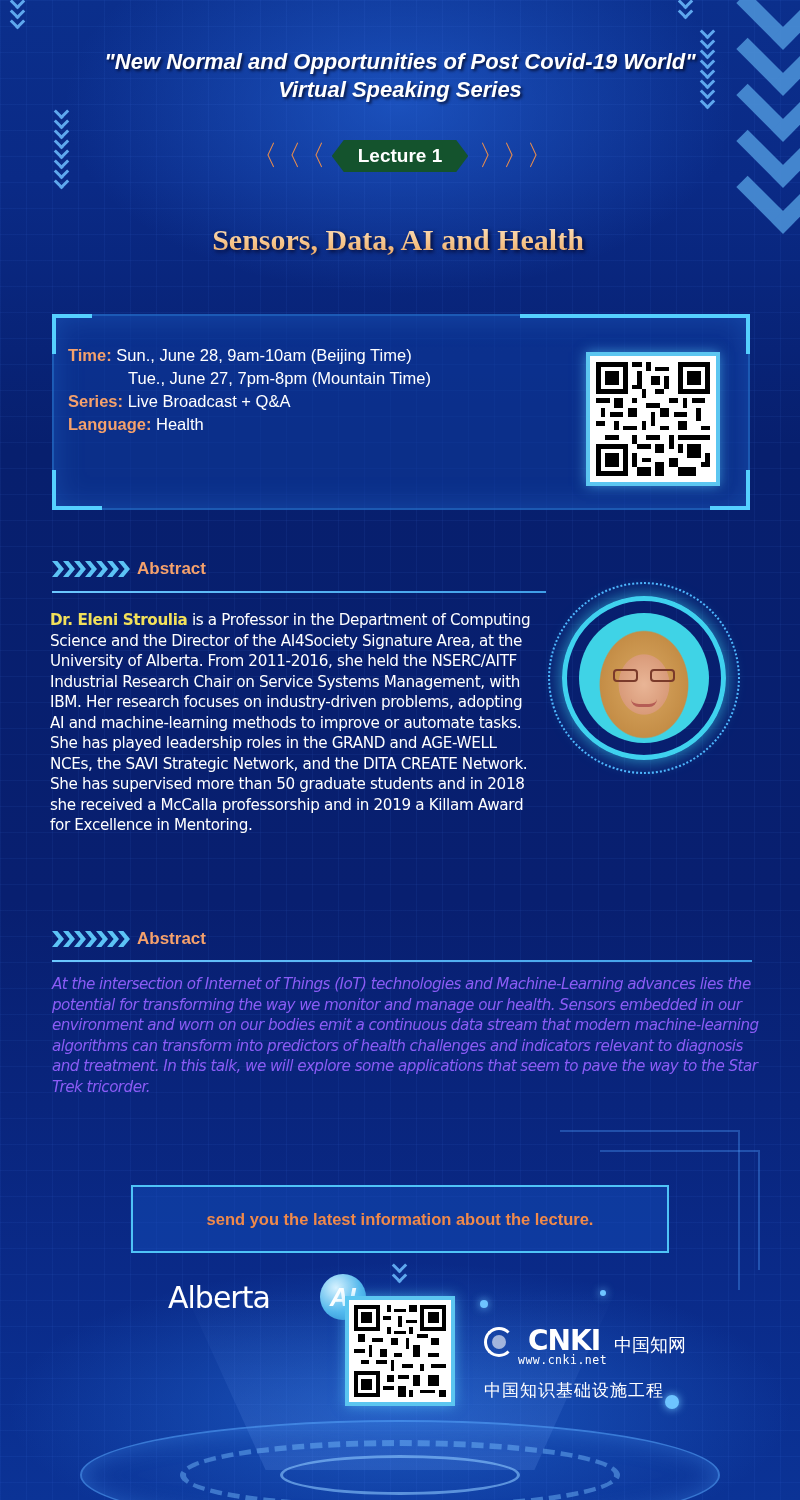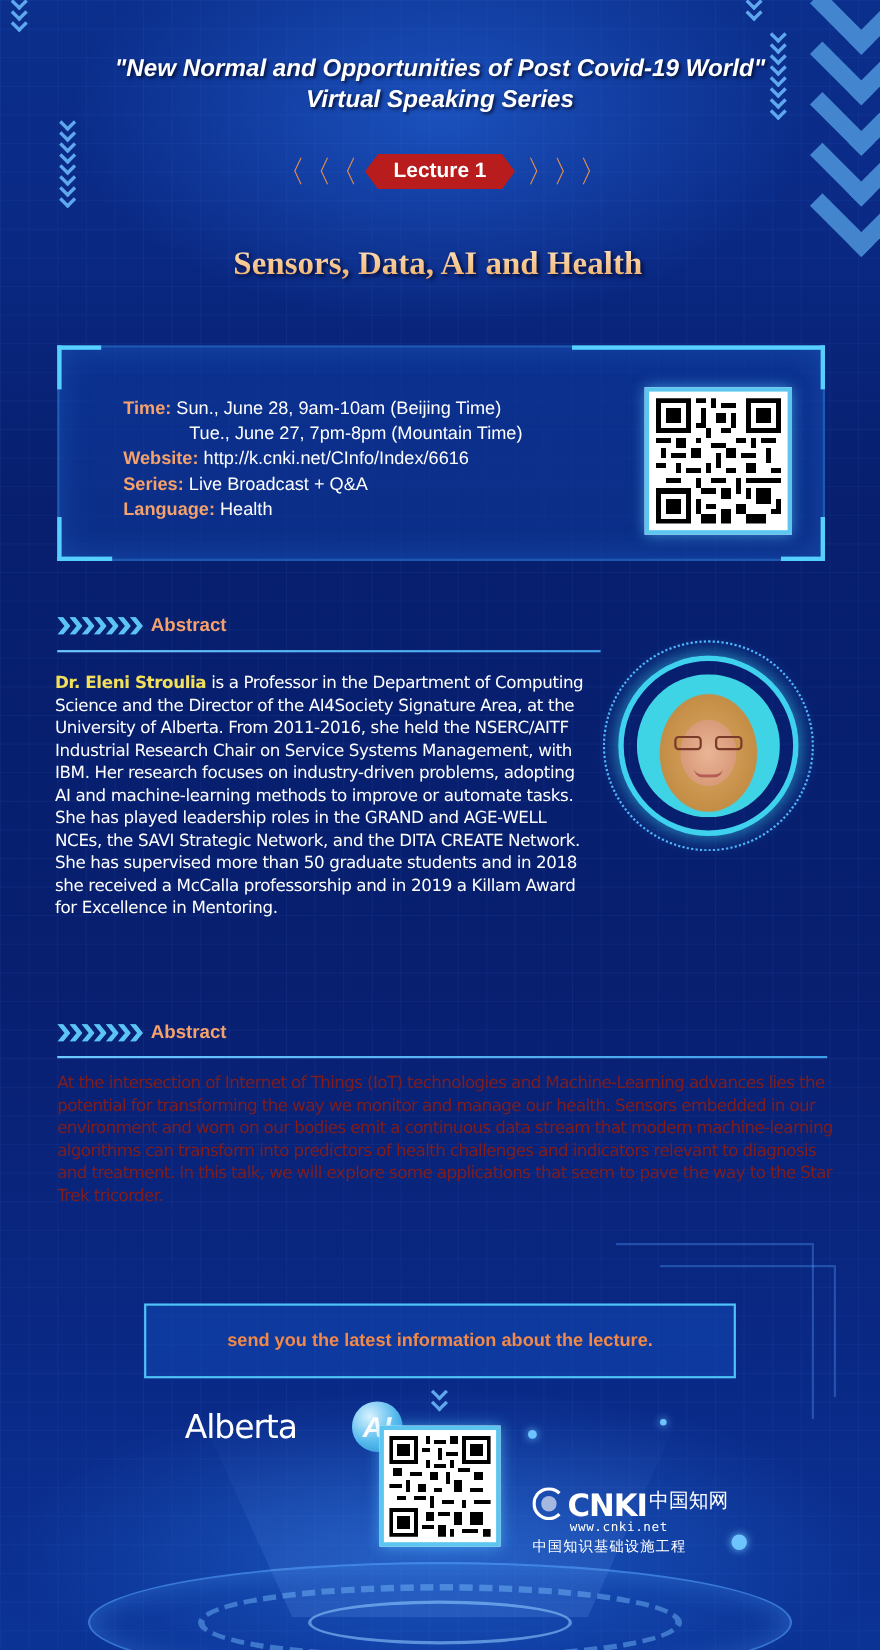--- a/index.html
+++ b/index.html
@@ -39,21 +39,21 @@
     position: absolute; left: 0; right: 0; top: 48px; text-align: center;
     font-family: "Liberation Sans", sans-serif; font-weight: bold; font-style: italic;
     font-size: 22px; line-height: 28px; color: #fff;
     text-shadow: 2px 2px 3px rgba(0,0,20,0.7);
   }
   .lecture-row {
     position: absolute; top: 140px; left: 0; right: 0; display: flex; justify-content: center; align-items: center; gap: 4px;
   }
   .arrow-glyph { color: #e78c4d; font-size: 28px; line-height: 30px; font-family: "DejaVu Sans", sans-serif; letter-spacing: -4px; }
   .lecture-badge {
-    position: relative; background: #b91c1c; color: #fff; font-weight: bold; font-size: 19px;
+    position: relative; background: #14532d; color: #fff; font-weight: bold; font-size: 19px;
     height: 32px; line-height: 32px; padding: 0 26px; margin: 0 6px;
     clip-path: polygon(12px 0, calc(100% - 12px) 0, 100% 50%, calc(100% - 12px) 100%, 12px 100%, 0 50%);
   }
   .main-title {
     position: absolute; left: 0; right: 4px; top: 212px; text-align: center;
     font-family: "Liberation Serif", "DejaVu Serif", serif; font-size: 30px; line-height: 56px;
     background: linear-gradient(180deg, #fff3e0 0%, #f6c48a 55%, #e58f45 100%);
     -webkit-background-clip: text; background-clip: text; color: transparent;
     filter: drop-shadow(2px 2px 2px rgba(0,0,30,0.8));
   }
@@ -62,21 +62,21 @@
     position: absolute; left: 52px; top: 314px; width: 698px; height: 196px;
     background: rgba(15,60,160,0.55);
     border: 2px solid rgba(60,170,255,0.35);
     box-shadow: inset 0 0 30px rgba(60,150,255,0.25);
   }
   .corner { position: absolute; border-color: #55d0ff; border-style: solid; width: 40px; height: 40px; }
   .corner.tl { left: -2px; top: -2px; border-width: 4px 0 0 4px; }
   .corner.tr { right: -2px; top: -2px; border-width: 4px 4px 0 0; width: 230px; }
   .corner.bl { left: -2px; bottom: -2px; border-width: 0 0 4px 4px; width: 50px; }
   .corner.br { right: -2px; bottom: -2px; border-width: 0 4px 4px 0; width: 40px; }
-  .info-lines { position: absolute; left: 14px; top: 44px; font-size: 16.5px; line-height: 23px; color: #fff; margin-left: 44px; }
+  .info-lines { position: absolute; left: 14px; top: 28px; font-size: 16.5px; line-height: 23px; color: #fff; }
   .info-line { white-space: nowrap; }
   .info-key { color: #f5a16c; font-weight: bold; }
   .info-indent { padding-left: 60px; }
   .qr-wrap {
     position: absolute; right: 28px; top: 36px; width: 134px; height: 134px;
     background: #fff; border: 4px solid #5cc6f0; padding: 6px;
     box-shadow: 0 0 12px rgba(90,200,255,0.6);
   }
   .qr-wrap.small { position: absolute; right: auto; top: auto; }
   .qr { width: 100%; height: 100%; display: block; }
@@ -112,47 +112,48 @@
       #3fd3e6;
     overflow: hidden;
   }
   .glasses { position: absolute; left: 34px; top: 56px; width: 62px; height: 14px; }
   .glasses span { position: absolute; top: 0; width: 25px; height: 13px; border: 2px solid #7a3a2a; border-radius: 4px; }
   .glasses span:first-child { left: 0; } .glasses span:last-child { right: 0; }
   .mouth { position: absolute; left: 52px; top: 86px; width: 26px; height: 8px; border-bottom: 3px solid #b55d55; border-radius: 0 0 14px 14px; }
   
   .abstract-text {
     position: absolute; left: 52px; top: 974px; width: 710px;
-    font-family: "DejaVu Sans", sans-serif; font-size: 15.2px; line-height: 20.5px; color: #7f1d1d;
+    font-family: "DejaVu Sans", sans-serif; font-size: 15.2px; line-height: 20.5px; color: #8b5cf6;
     letter-spacing: -0.55px;
+    font-style: italic;
   }
   
   .scan-box {
     position: absolute; left: 131px; top: 1185px; width: 538px; height: 68px;
     border: 2px solid #4fc3f7; background: rgba(20,80,190,0.45);
     display: flex; align-items: center; justify-content: center; text-align: center;
     color: #f0894a; font-weight: bold; font-size: 16.5px; line-height: 22px;
   }
   
   .down-chev { position: absolute; left: 392px; top: 1264px; }
   .alberta-logo { position: absolute; left: 168px; top: 1274px; display: flex; align-items: center; gap: 48px; }
   .alberta-text { color: #fff; font-size: 30px; font-family: "DejaVu Sans", sans-serif; letter-spacing: -1px; }
   .ai-badge {
     width: 46px; height: 46px; border-radius: 50%; margin-left: 2px;
     background: radial-gradient(circle at 35% 30%, #d8f3ff, #54b8ec 55%, #1f7fc8 100%);
     color: #fff; font-style: italic; font-weight: bold; font-size: 26px; line-height: 46px; text-align: center;
   }
   .cnki-logo { position: absolute; left: 484px; top: 1324px; color: #fff; }
-  .cnki-top { display: flex; align-items: flex-start; gap: 2px; margin-top: 28px; }
+  .cnki-top { display: flex; align-items: flex-end; gap: 14px; }
   .cnki-globe { width: 30px; height: 30px; border-radius: 50%; border: 3px solid #fff; border-right-color: transparent; position: relative; }
   .cnki-globe::after { content: ""; position: absolute; left: 5px; top: 5px; width: 14px; height: 14px; border-radius: 50%; background: rgba(255,255,255,0.6); }
   .cnki-word { font-weight: bold; font-size: 28px; font-family: "DejaVu Sans", sans-serif; letter-spacing: -1px; }
   .cnki-cn { font-size: 18px; font-family: "DejaVu Serif", serif; }
   .cnki-url { font-family: "DejaVu Sans Mono", monospace; font-size: 11.5px; margin-left: 34px; margin-top: -4px; letter-spacing: 0.5px; }
-  .cnki-sub { font-size: 13px; margin-top: 2px; letter-spacing: 1px; }
+  .cnki-sub { font-size: 17px; margin-top: 12px; letter-spacing: 1px; }
   .radar {
     position: absolute; left: 80px; top: 1420px; width: 640px; height: 110px; border-radius: 50%;
     border: 2px solid rgba(90,170,255,0.55);
     box-shadow: 0 0 25px rgba(80,160,255,0.35) inset;
   }
   .radar.r2 { left: 180px; top: 1440px; width: 440px; height: 70px; border: 6px dashed rgba(120,190,255,0.45); box-shadow: none; }
   .radar.r3 { left: 280px; top: 1455px; width: 240px; height: 40px; border: 3px solid rgba(140,200,255,0.6); box-shadow: none; }
   .beam {
     position: absolute; left: 160px; top: 1290px; width: 480px; height: 180px;
     background: linear-gradient(180deg, rgba(120,170,255,0.0), rgba(120,170,255,0.18));
@@ -222,24 +223,20 @@
   <div class="corner bl"></div>
   <div class="corner br"></div>
 
   <div class="info-lines">
     <div class="info-line">
       <span class="info-key">Time:</span>
       <span>Sun., June 28, 9am-10am (Beijing Time)</span>
     </div>
     <div class="info-line info-indent">
       <span>Tue., June 27, 7pm-8pm (Mountain Time)</span>
-    </div>
-    <div class="info-line">
-      <span class="info-key">Website:</span>
-      <span>http://k.cnki.net/CInfo/Index/6616</span>
     </div>
     <div class="info-line">
       <span class="info-key">Series:</span>
       <span>Live Broadcast + Q&amp;A</span>
     </div>
     <div class="info-line">
       <span class="info-key">Language:</span>
       <span>Health</span>
     </div>
   </div>

